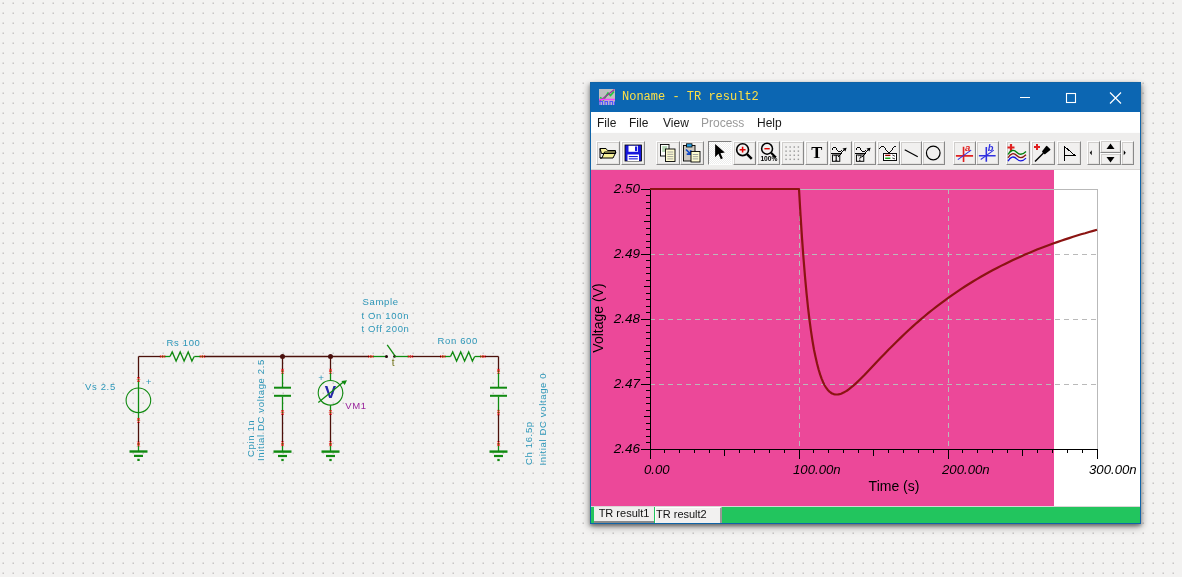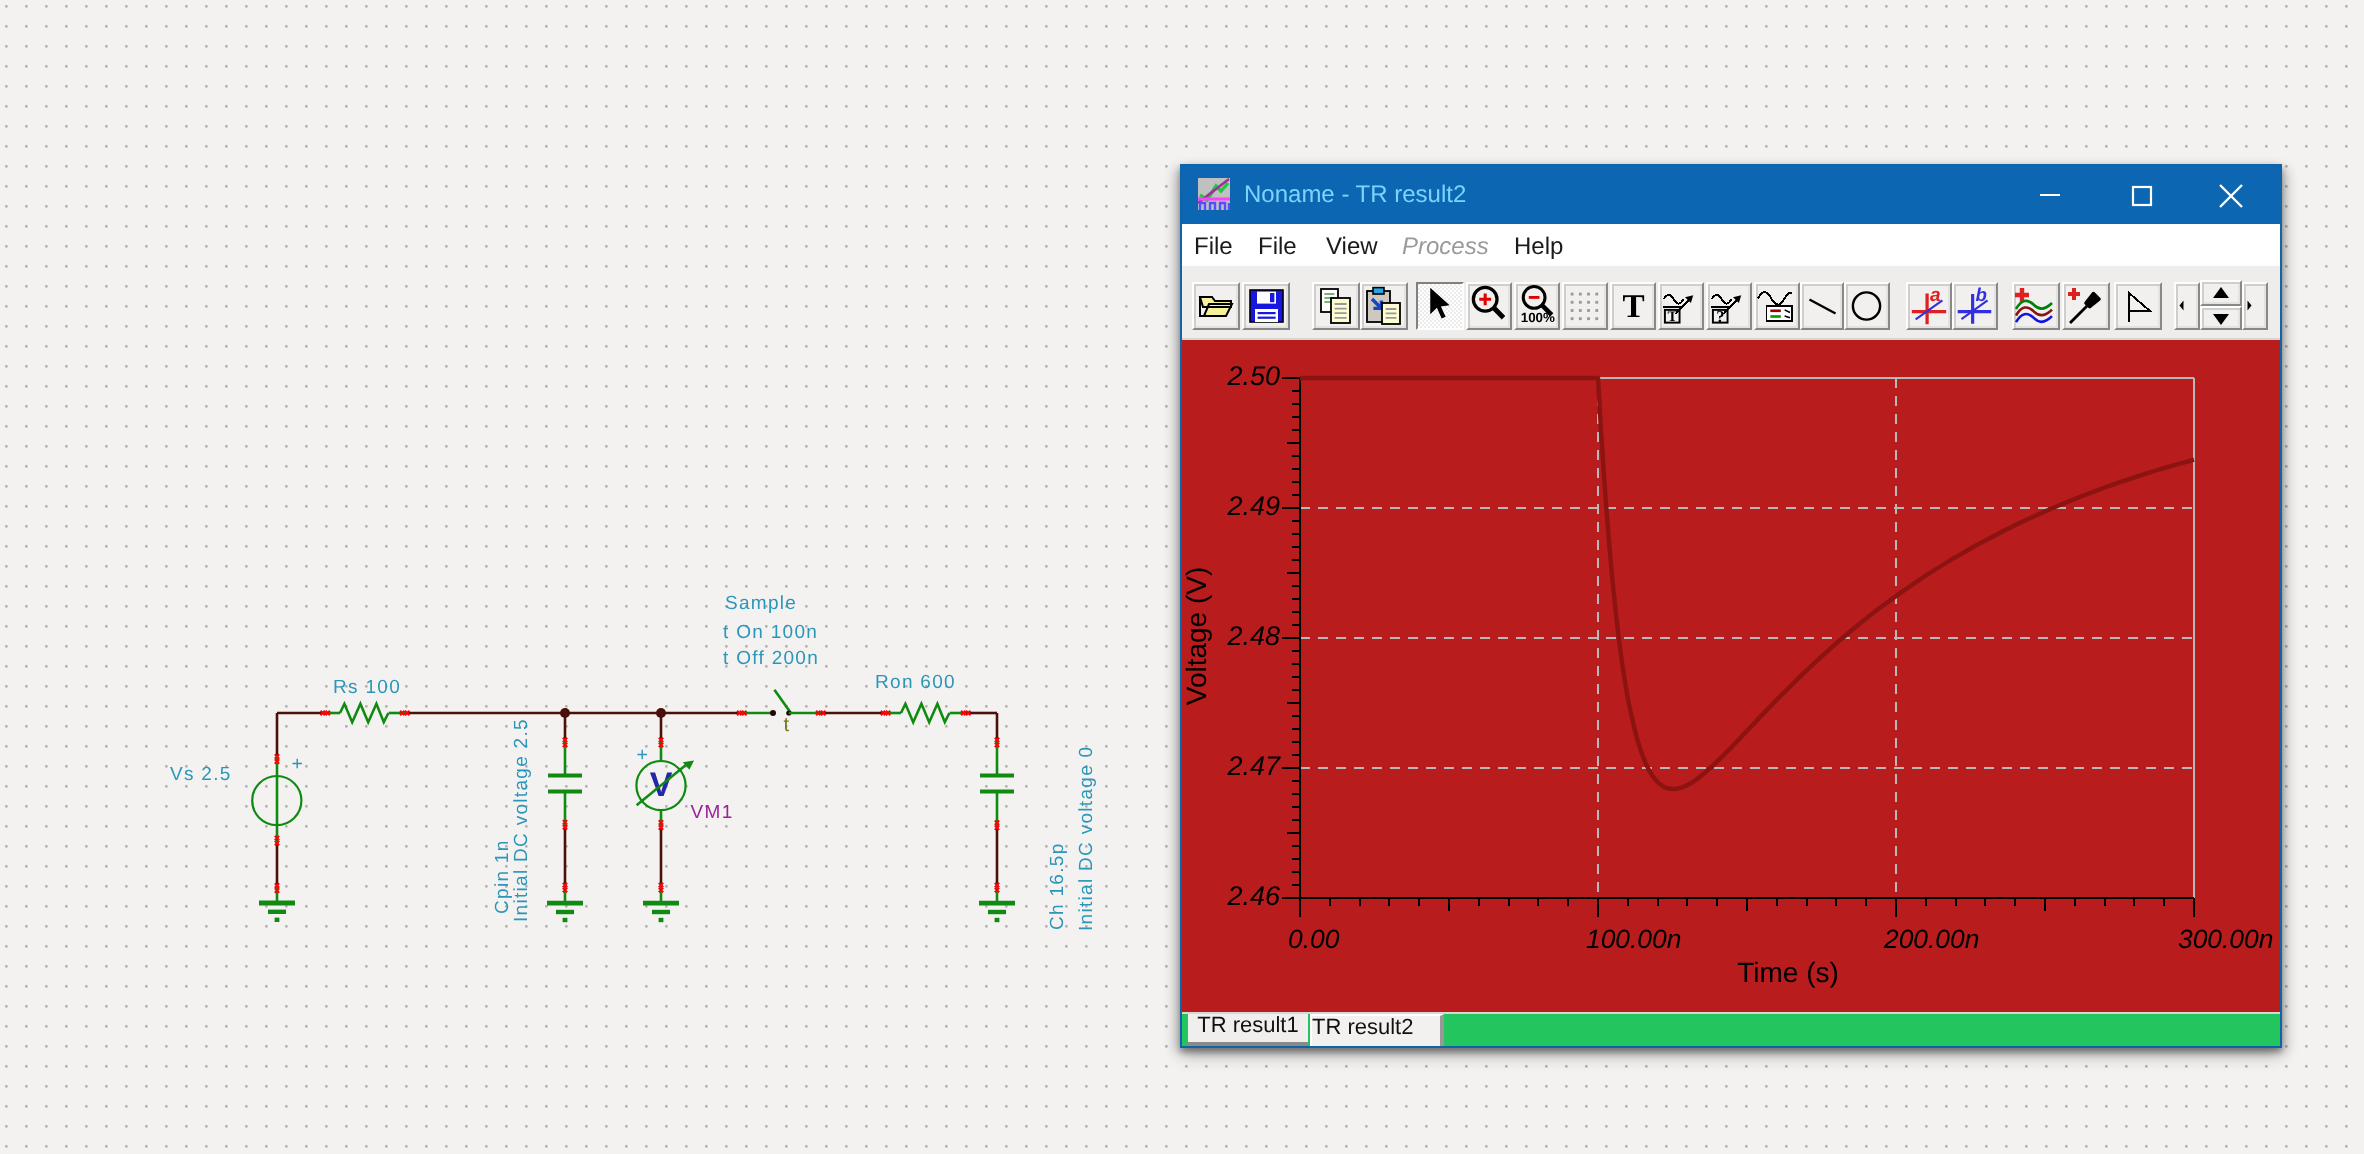--- a/index.html
+++ b/index.html
@@ -10,36 +10,36 @@
   position:relative;
 }
 #schem { position:absolute; left:0; top:0; }
 #win {
   position:absolute; left:590px; top:82px; width:551px; height:442px;
   border:1px solid #0f63a7; background:#fff;
   box-shadow: 0 2px 3px rgba(0,0,0,0.30), 0 4px 8px rgba(0,0,0,0.22), 3px 2px 5px rgba(0,0,0,0.12), -3px 2px 5px rgba(0,0,0,0.12);
 }
 #titlebar { position:absolute; left:0; top:0; width:100%; height:29px; background:#0c66b2; }
 #title-ico { position:absolute; left:8px; top:6px; width:16px; height:16px; }
-#title-txt { position:absolute; left:31px; top:7px; color:#7dd3fc; font-size:12px; }
+#title-txt { position:absolute; left:31px; top:7px; color:#fde047; font-size:12px;font-family:Liberation Mono, monospace; }
 .capbtn { position:absolute; top:0; height:29px; width:46px; }
 #menubar { position:absolute; left:0; top:29px; width:100%; height:36px; background:#fff; font-size:12px; color:#1a1a1a; }
 .mi { position:absolute; top:4px; }
 #toolbar { position:absolute; left:0; top:49px; width:100%; height:38px; background:#eeedec; border-top:1px solid #fdfdfd; border-bottom:1px solid #d7d5d3;}
 .tbtn { position:absolute; top:8px; width:24px; height:24px; background:#f1f0ef;
   border-top:1px solid #fdfdfd; border-left:1px solid #fdfdfd;
   border-right:1px solid #888; border-bottom:1px solid #888;
   box-shadow: 1px 1px 0 #d0cecc inset, -1px -1px 0 #e4e2e0 inset; }
 .tbtn svg { position:absolute; left:0px; top:0px; }
 .pressed { border-top:1px solid #808080; border-left:1px solid #808080;
   border-right:1px solid #fdfdfd; border-bottom:1px solid #fdfdfd;
   box-shadow:none;
   background-image: conic-gradient(#fff 25%, #ececec 0 50%, #fff 0 75%, #ececec 0);
   background-size: 2px 2px; }
-#chart { position:absolute; left:0; top:87px; width:549px; height:336px; background:#b91c1c; }
+#chart { position:absolute; left:0; top:87px; width:463px; height:336px; background:#ec4899; }
 #tabbar { position:absolute; left:0; bottom:0; width:100%; height:17px; background:#22c55e; border-top:1px solid #d9d7d5; }
 .tab1 { position:absolute; left:3px; top:0px; width:60px; height:16px; background:#f0efee;
   border-bottom:2px solid #8a8a8a; font-size:11px; color:#111; text-align:center; }
 .tab2 { position:absolute; left:64px; top:0px; width:67px; height:16px; background:#f2f1f0;
   border-top:1px solid #fff; border-left:1px solid #fff; border-right:2px solid #9a9896;
   font-size:11px; color:#111; text-align:left; }
 </style>
 </head>
 <body>
 <svg id="schem" width="1182" height="577" viewBox="0 0 1182 577">
@@ -174,21 +174,21 @@
           <rect x="18.5" y="10.5" width="9" height="9" fill="none" stroke="#fff" stroke-width="1.1"></rect>
         </svg></div>
     <div class="capbtn" style="right:0;"><svg width="46" height="29">
           <path d="M16,9.5 L27,20.5 M27,9.5 L16,20.5" stroke="#fff" stroke-width="1.2" fill="none"></path>
         </svg></div>
   </div>
   <div id="menubar">
     <span class="mi" style="left:6px;">File</span>
     <span class="mi" style="left:38px;">File</span>
     <span class="mi" style="left:72px;">View</span>
-    <span class="mi" style="left:110px; color:#9a9a9a;font-style:italic;">Process</span>
+    <span class="mi" style="left:110px; color:#9a9a9a;">Process</span>
     <span class="mi" style="left:166px;">Help</span>
   </div>
   <div id="toolbar">
 <div class="tbtn" style="left:5px;width:24px;">
         <svg width="22" height="22" viewBox="0 0 22 22">
           <path d="M3,6.5 h6 l1.5,2 h8 v3 h-14 z M3,6.5 v9.5 h2 l2.5,-6 h11.5 l-3,6 h-13" fill="#f7f199" stroke="#000" stroke-width="1"></path>
         </svg>
       </div>
 <div class="tbtn" style="left:30px;width:24px;">
         <svg width="22" height="22" viewBox="0 0 22 22">

